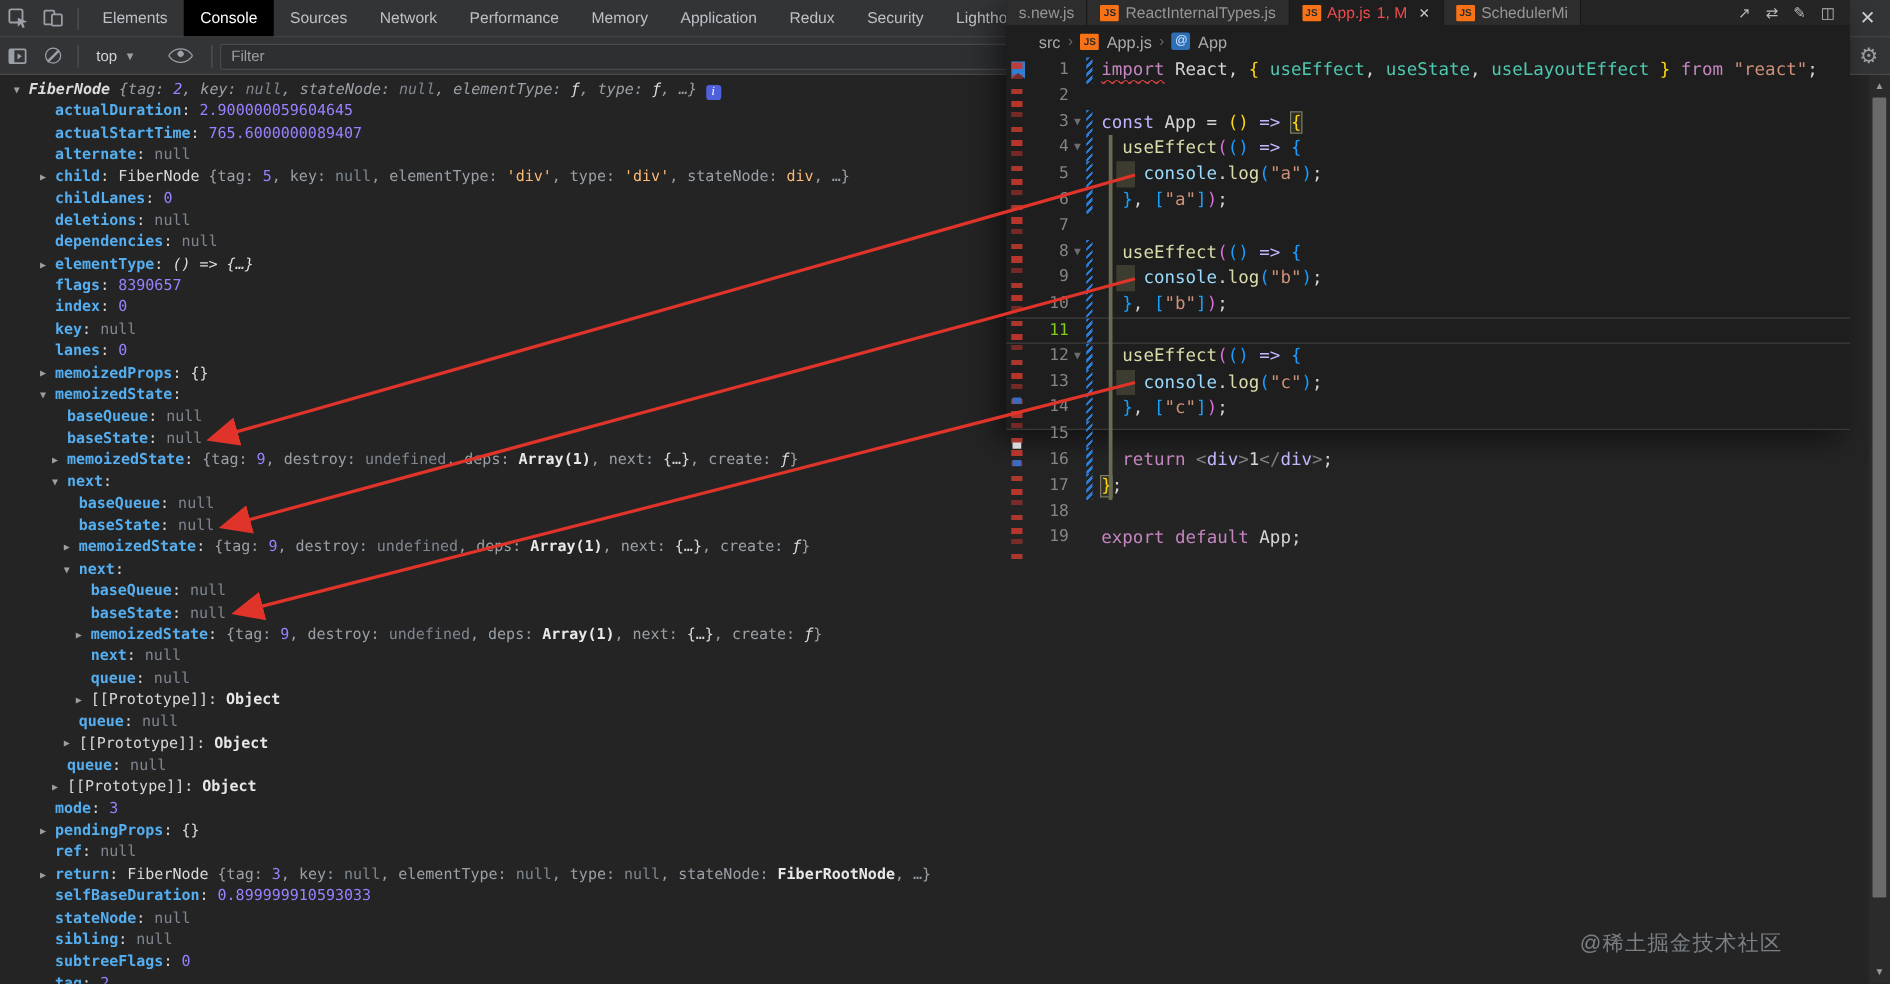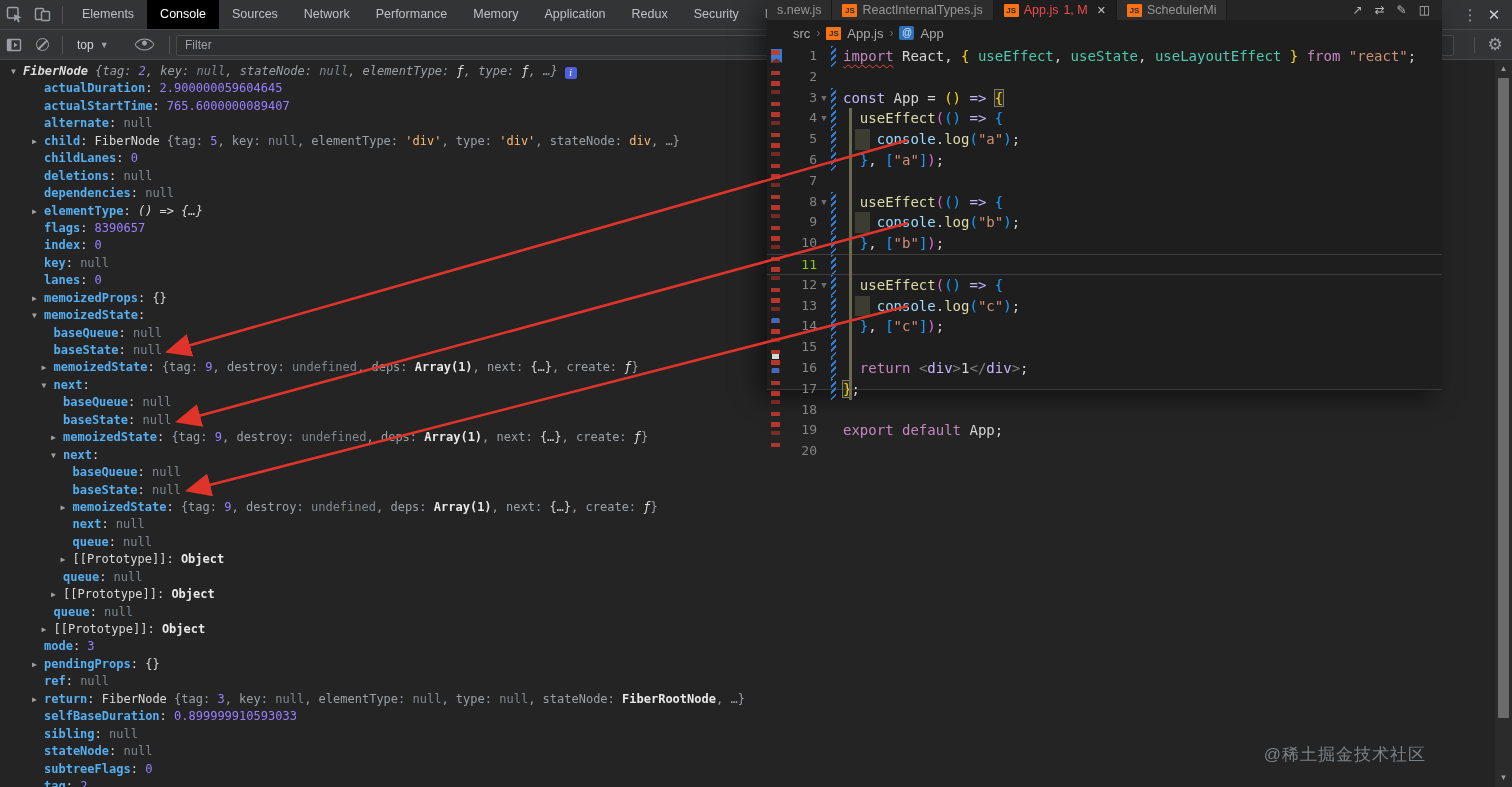--- a/index.html
+++ b/index.html
@@ -51,21 +51,21 @@
   .c-pk   { color:#9aa0a6; }
   .c-cls  { color:#dcdcdc; font-style:italic; font-weight:bold; }
   .c-fn   { color:#dcdcdc; font-style:italic; }
   .crow.prev span { font-style:italic; }
   .i-badge { display:inline-block; width:12px; height:12px; margin-left:7px; background:#4e60dc; border-radius:2.5px;
     color:#fff; font-family:"DejaVu Serif", serif; font-style:italic; font-size:9px; line-height:12px; text-align:center; vertical-align:-1px; }
 
   #watermark { position:absolute; right:86px; top:743px; font-size:17px; color:#7b8085; z-index:3; letter-spacing:1px; }
 
   
-  #vscode { position:absolute; left:767px; top:0; width:675px; height:390px; background:#1e1e1e; z-index:10;
+  #vscode { position:absolute; left:805px; top:0; width:675px; height:344px; background:#1e1e1e; z-index:10;
     box-shadow:-8px 8px 22px rgba(0,0,0,.5); border-bottom:1px solid #3a3a3a; }
   #vs-tabbar { position:absolute; left:0; top:0; width:100%; height:20px; background:#252526; display:flex; align-items:stretch; font-size:12.5px; }
   .vs-tab { display:flex; align-items:center; gap:5px; padding:0 10px; background:#2d2d2d; color:#969696; border-right:1px solid #191919; white-space:nowrap; overflow:hidden; }
   .vs-tab.active { background:#1e1e1e; }
   .vs-tab .err { color:#f14c4c; }
   .vs-tab .closex { color:#c5c5c5; font-size:11px; margin-left:4px; }
   .js-badge { display:inline-block; width:15px; height:13px; background:#f97316; color:#2b2b2b; font-size:8px; font-weight:bold;
     line-height:14px; text-align:center; border-radius:1px; flex:0 0 15px; }
   #vs-actions { margin-left:auto; display:flex; align-items:center; gap:12px; padding:0 12px; color:#b8b8b8; font-size:12px; background:#252526; }
   #vs-breadcrumb { position:absolute; left:0; top:20px; width:100%; height:26px; display:flex; align-items:center; gap:6px;
@@ -203,22 +203,22 @@
       <div class="crow" style="padding-left: 72.5px;"><span class="tri" style="left: 60.5px;">▶</span><span class="c-txt">[[Prototype]]</span><span class="c-txt">: </span><span class="c-bold">Object</span></div>
       <div class="crow" style="padding-left: 63px;"><span class="c-prop">queue</span><span class="c-txt">: </span><span class="c-null">null</span></div>
       <div class="crow" style="padding-left: 63px;"><span class="tri" style="left: 51px;">▶</span><span class="c-txt">[[Prototype]]</span><span class="c-txt">: </span><span class="c-bold">Object</span></div>
       <div class="crow" style="padding-left: 53.5px;"><span class="c-prop">queue</span><span class="c-txt">: </span><span class="c-null">null</span></div>
       <div class="crow" style="padding-left: 53.5px;"><span class="tri" style="left: 41.5px;">▶</span><span class="c-txt">[[Prototype]]</span><span class="c-txt">: </span><span class="c-bold">Object</span></div>
       <div class="crow" style="padding-left: 44px;"><span class="c-prop">mode</span><span class="c-txt">: </span><span class="c-num">3</span></div>
       <div class="crow" style="padding-left: 44px;"><span class="tri" style="left: 32px;">▶</span><span class="c-prop">pendingProps</span><span class="c-txt">: </span><span class="c-txt">{}</span></div>
       <div class="crow" style="padding-left: 44px;"><span class="c-prop">ref</span><span class="c-txt">: </span><span class="c-null">null</span></div>
       <div class="crow" style="padding-left: 44px;"><span class="tri" style="left: 32px;">▶</span><span class="c-prop">return</span><span class="c-txt">: </span><span class="c-txt">FiberNode </span><span class="c-pk">{tag: </span><span class="c-num">3</span><span class="c-pk">, key: </span><span class="c-null">null</span><span class="c-pk">, elementType: </span><span class="c-null">null</span><span class="c-pk">, type: </span><span class="c-null">null</span><span class="c-pk">, stateNode: </span><span class="c-bold">FiberRootNode</span><span class="c-pk">, …}</span></div>
       <div class="crow" style="padding-left: 44px;"><span class="c-prop">selfBaseDuration</span><span class="c-txt">: </span><span class="c-num">0.899999910593033</span></div>
+      <div class="crow" style="padding-left: 44px;"><span class="c-prop">stateNode</span><span class="c-txt">: </span><span class="c-null">null</span></div>
       <div class="crow" style="padding-left: 44px;"><span class="c-prop">sibling</span><span class="c-txt">: </span><span class="c-null">null</span></div>
-      <div class="crow" style="padding-left: 44px;"><span class="c-prop">stateNode</span><span class="c-txt">: </span><span class="c-null">null</span></div>
       <div class="crow" style="padding-left: 44px;"><span class="c-prop">subtreeFlags</span><span class="c-txt">: </span><span class="c-num">0</span></div>
       <div class="crow" style="padding-left: 44px;"><span class="c-prop">tag</span><span class="c-txt">: </span><span class="c-num">2</span></div>
     </div>
 
   <div id="watermark">@稀土掘金技术社区</div>
 
   <div id="vscode">
     <div id="minimap-sliver">
       <div class="blip" style="top:268px; background:#3c6cc2;"></div>
       <div class="blip" style="top:304px; background:#d8d8d8;"></div>
@@ -277,21 +277,20 @@
         <div class="cline"><div class="glyph"></div><div class="lnum">10</div><div class="fold"></div><div class="modc"><div class="bar"></div></div><div class="codetxt"><span class="tk-w">  </span><span class="tk-pb">}</span><span class="tk-w">, </span><span class="tk-pb">[</span><span class="tk-str">"b"</span><span class="tk-pb">]</span><span class="tk-pp">)</span><span class="tk-w">;</span></div></div>
         <div class="cline current"><div class="glyph"></div><div class="lnum">11</div><div class="fold"></div><div class="modc"><div class="bar"></div></div><div class="codetxt"></div></div>
         <div class="cline"><div class="glyph"></div><div class="lnum">12</div><div class="fold">▼</div><div class="modc"><div class="bar"></div></div><div class="codetxt"><span class="tk-w">  </span><span class="tk-fy">useEffect</span><span class="tk-pp">(</span><span class="tk-pb">()</span><span class="tk-w"> </span><span class="tk-kblue">=&gt;</span><span class="tk-w"> </span><span class="tk-pb">{</span></div></div>
         <div class="cline"><div class="glyph"></div><div class="lnum">13</div><div class="fold"></div><div class="modc"><div class="bar"></div></div><div class="codetxt"><span class="tk-w">    </span><span class="tk-var">console</span><span class="tk-w">.</span><span class="tk-fy">log</span><span class="tk-pb">(</span><span class="tk-str">"c"</span><span class="tk-pb">)</span><span class="tk-w">;</span></div></div>
         <div class="cline"><div class="glyph"></div><div class="lnum">14</div><div class="fold"></div><div class="modc"><div class="bar"></div></div><div class="codetxt"><span class="tk-w">  </span><span class="tk-pb">}</span><span class="tk-w">, </span><span class="tk-pb">[</span><span class="tk-str">"c"</span><span class="tk-pb">]</span><span class="tk-pp">)</span><span class="tk-w">;</span></div></div>
         <div class="cline"><div class="glyph"></div><div class="lnum">15</div><div class="fold"></div><div class="modc"><div class="bar"></div></div><div class="codetxt"></div></div>
         <div class="cline"><div class="glyph"></div><div class="lnum">16</div><div class="fold"></div><div class="modc"><div class="bar"></div></div><div class="codetxt"><span class="tk-w">  </span><span class="tk-pink">return</span><span class="tk-w"> </span><span class="tk-gr">&lt;</span><span class="tk-kblue">div</span><span class="tk-gr">&gt;</span><span class="tk-w">1</span><span class="tk-gr">&lt;/</span><span class="tk-kblue">div</span><span class="tk-gr">&gt;</span><span class="tk-w">;</span></div></div>
         <div class="cline"><div class="glyph"></div><div class="lnum">17</div><div class="fold"></div><div class="modc"><div class="bar"></div></div><div class="codetxt"><span class="tk-pg tk-box">}</span><span class="tk-w">;</span></div></div>
         <div class="cline"><div class="glyph"></div><div class="lnum">18</div><div class="fold"></div><div class="modc"></div><div class="codetxt"></div></div>
         <div class="cline"><div class="glyph"></div><div class="lnum">19</div><div class="fold"></div><div class="modc"></div><div class="codetxt"><span class="tk-pink">export</span><span class="tk-w"> </span><span class="tk-pink">default</span><span class="tk-w"> App;</span></div></div>
-        <div class="cline"><div class="glyph"></div><div class="lnum">20</div><div class="fold"></div><div class="modc"></div><div class="codetxt"></div></div>
       </div>
   </div>
 
   <svg id="arrows">
     <defs>
       <marker id="ah" markerWidth="10" markerHeight="9" refX="8" refY="4.5" orient="auto">
         <path d="M0,0 L10,4.5 L0,9 Z" fill="#e0342b"></path>
       </marker>
     </defs>
   <line x1="908" y1="140" x2="170" y2="351" stroke="#e0342b" stroke-width="2.6" marker-end="url(#ah)"></line>

